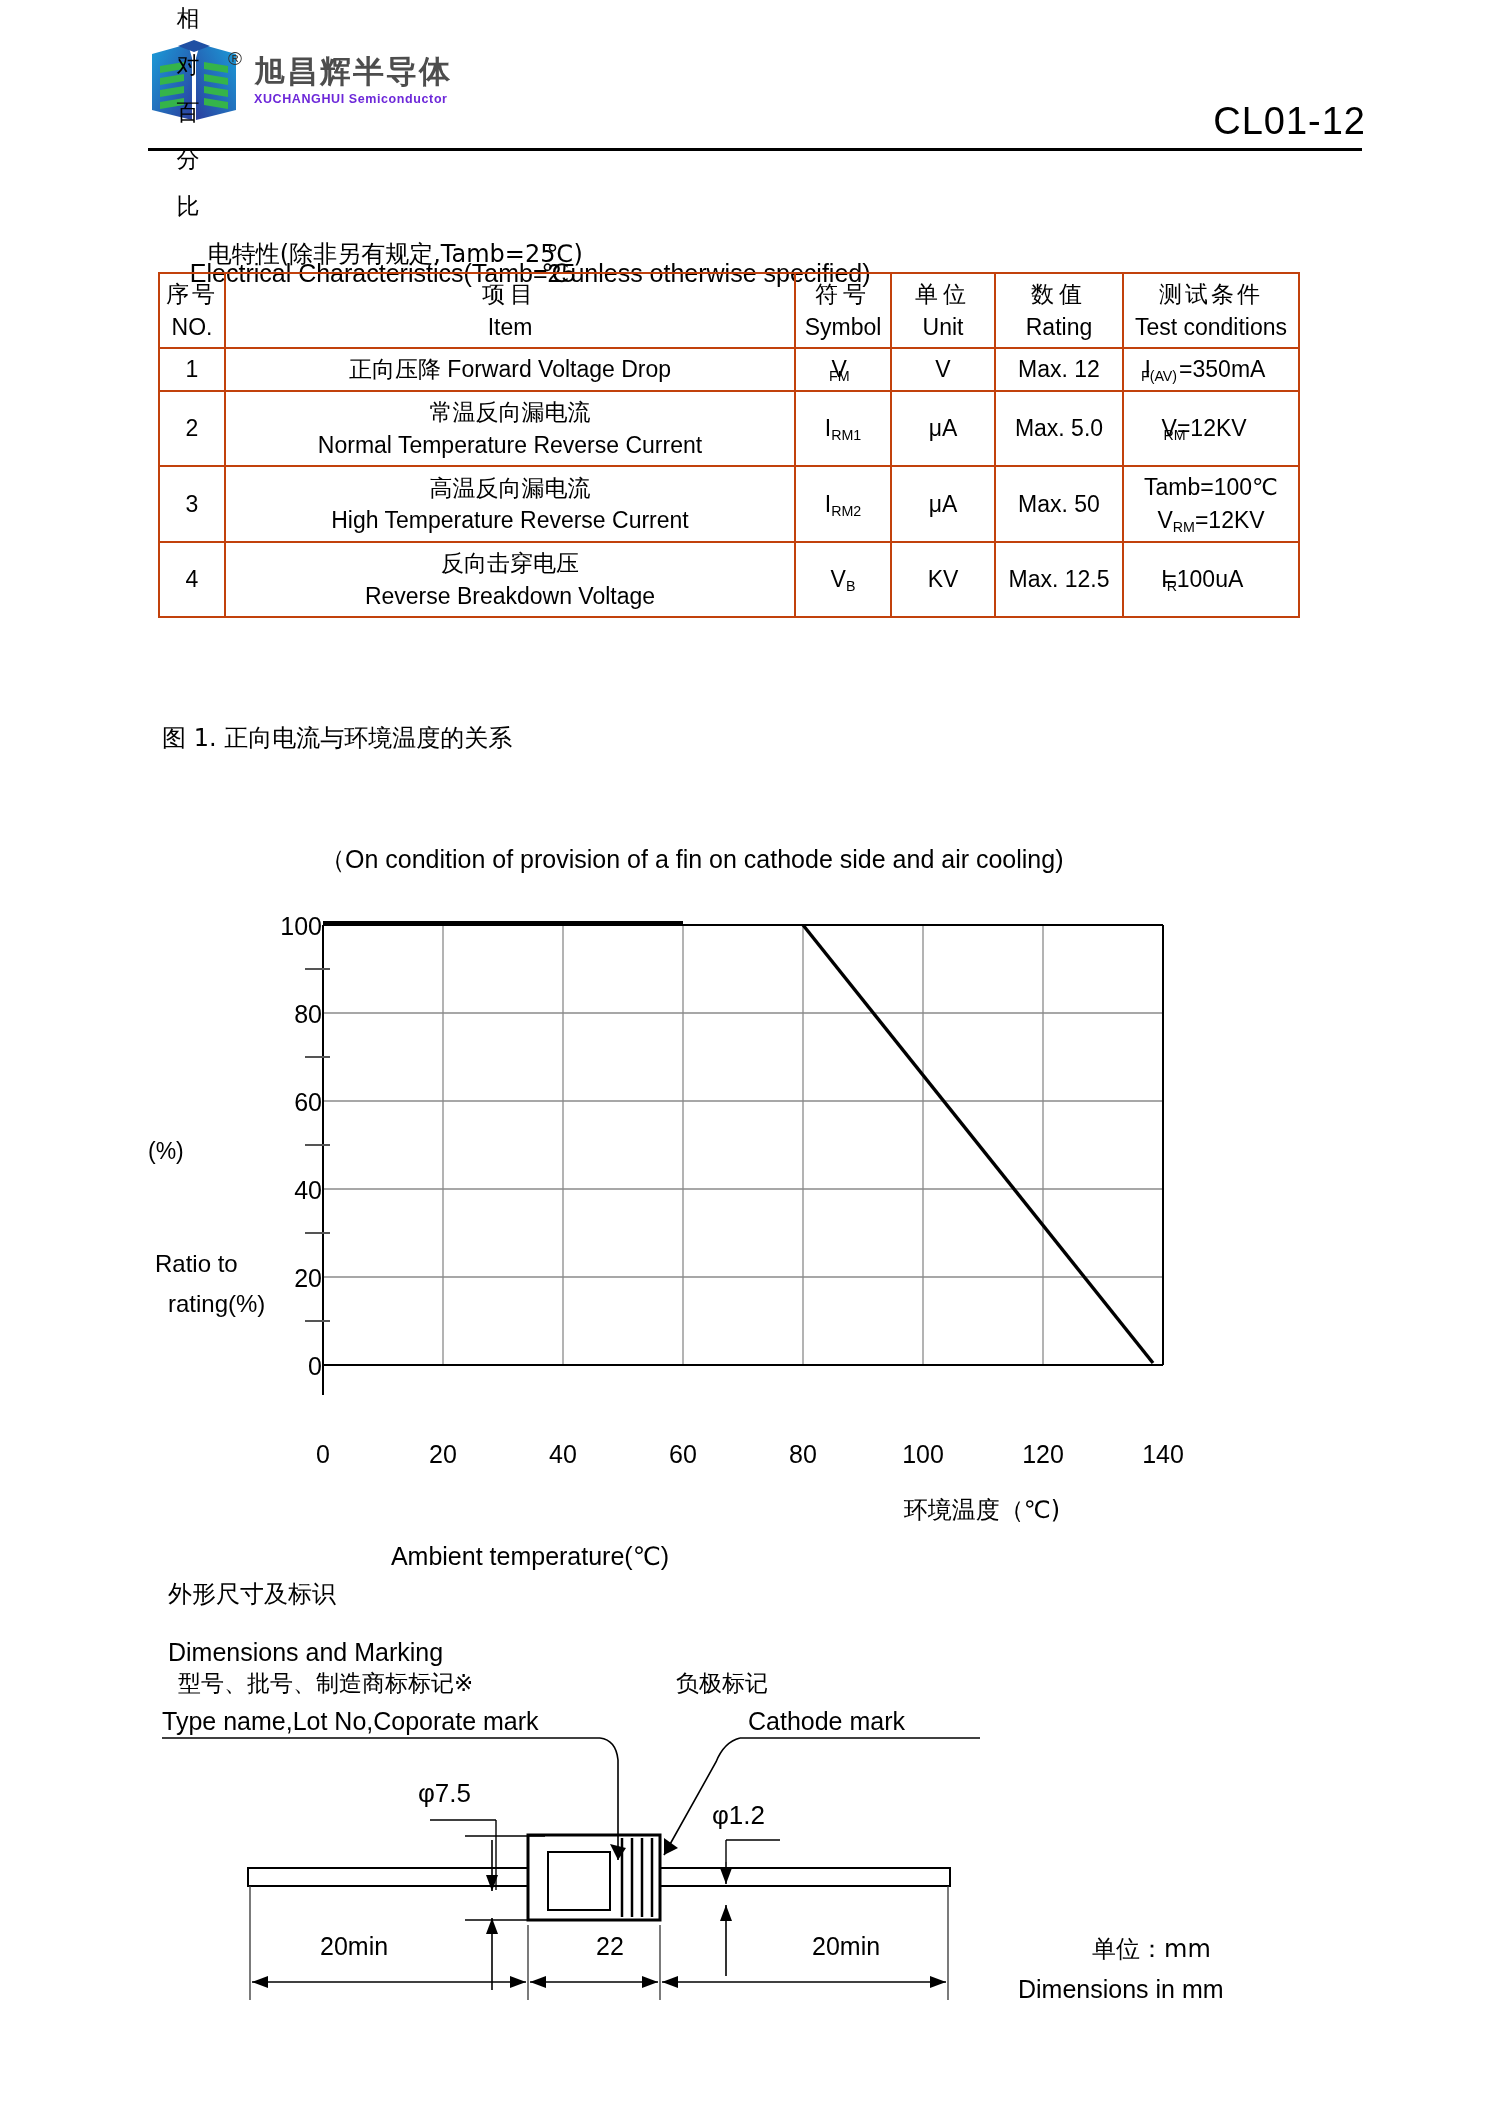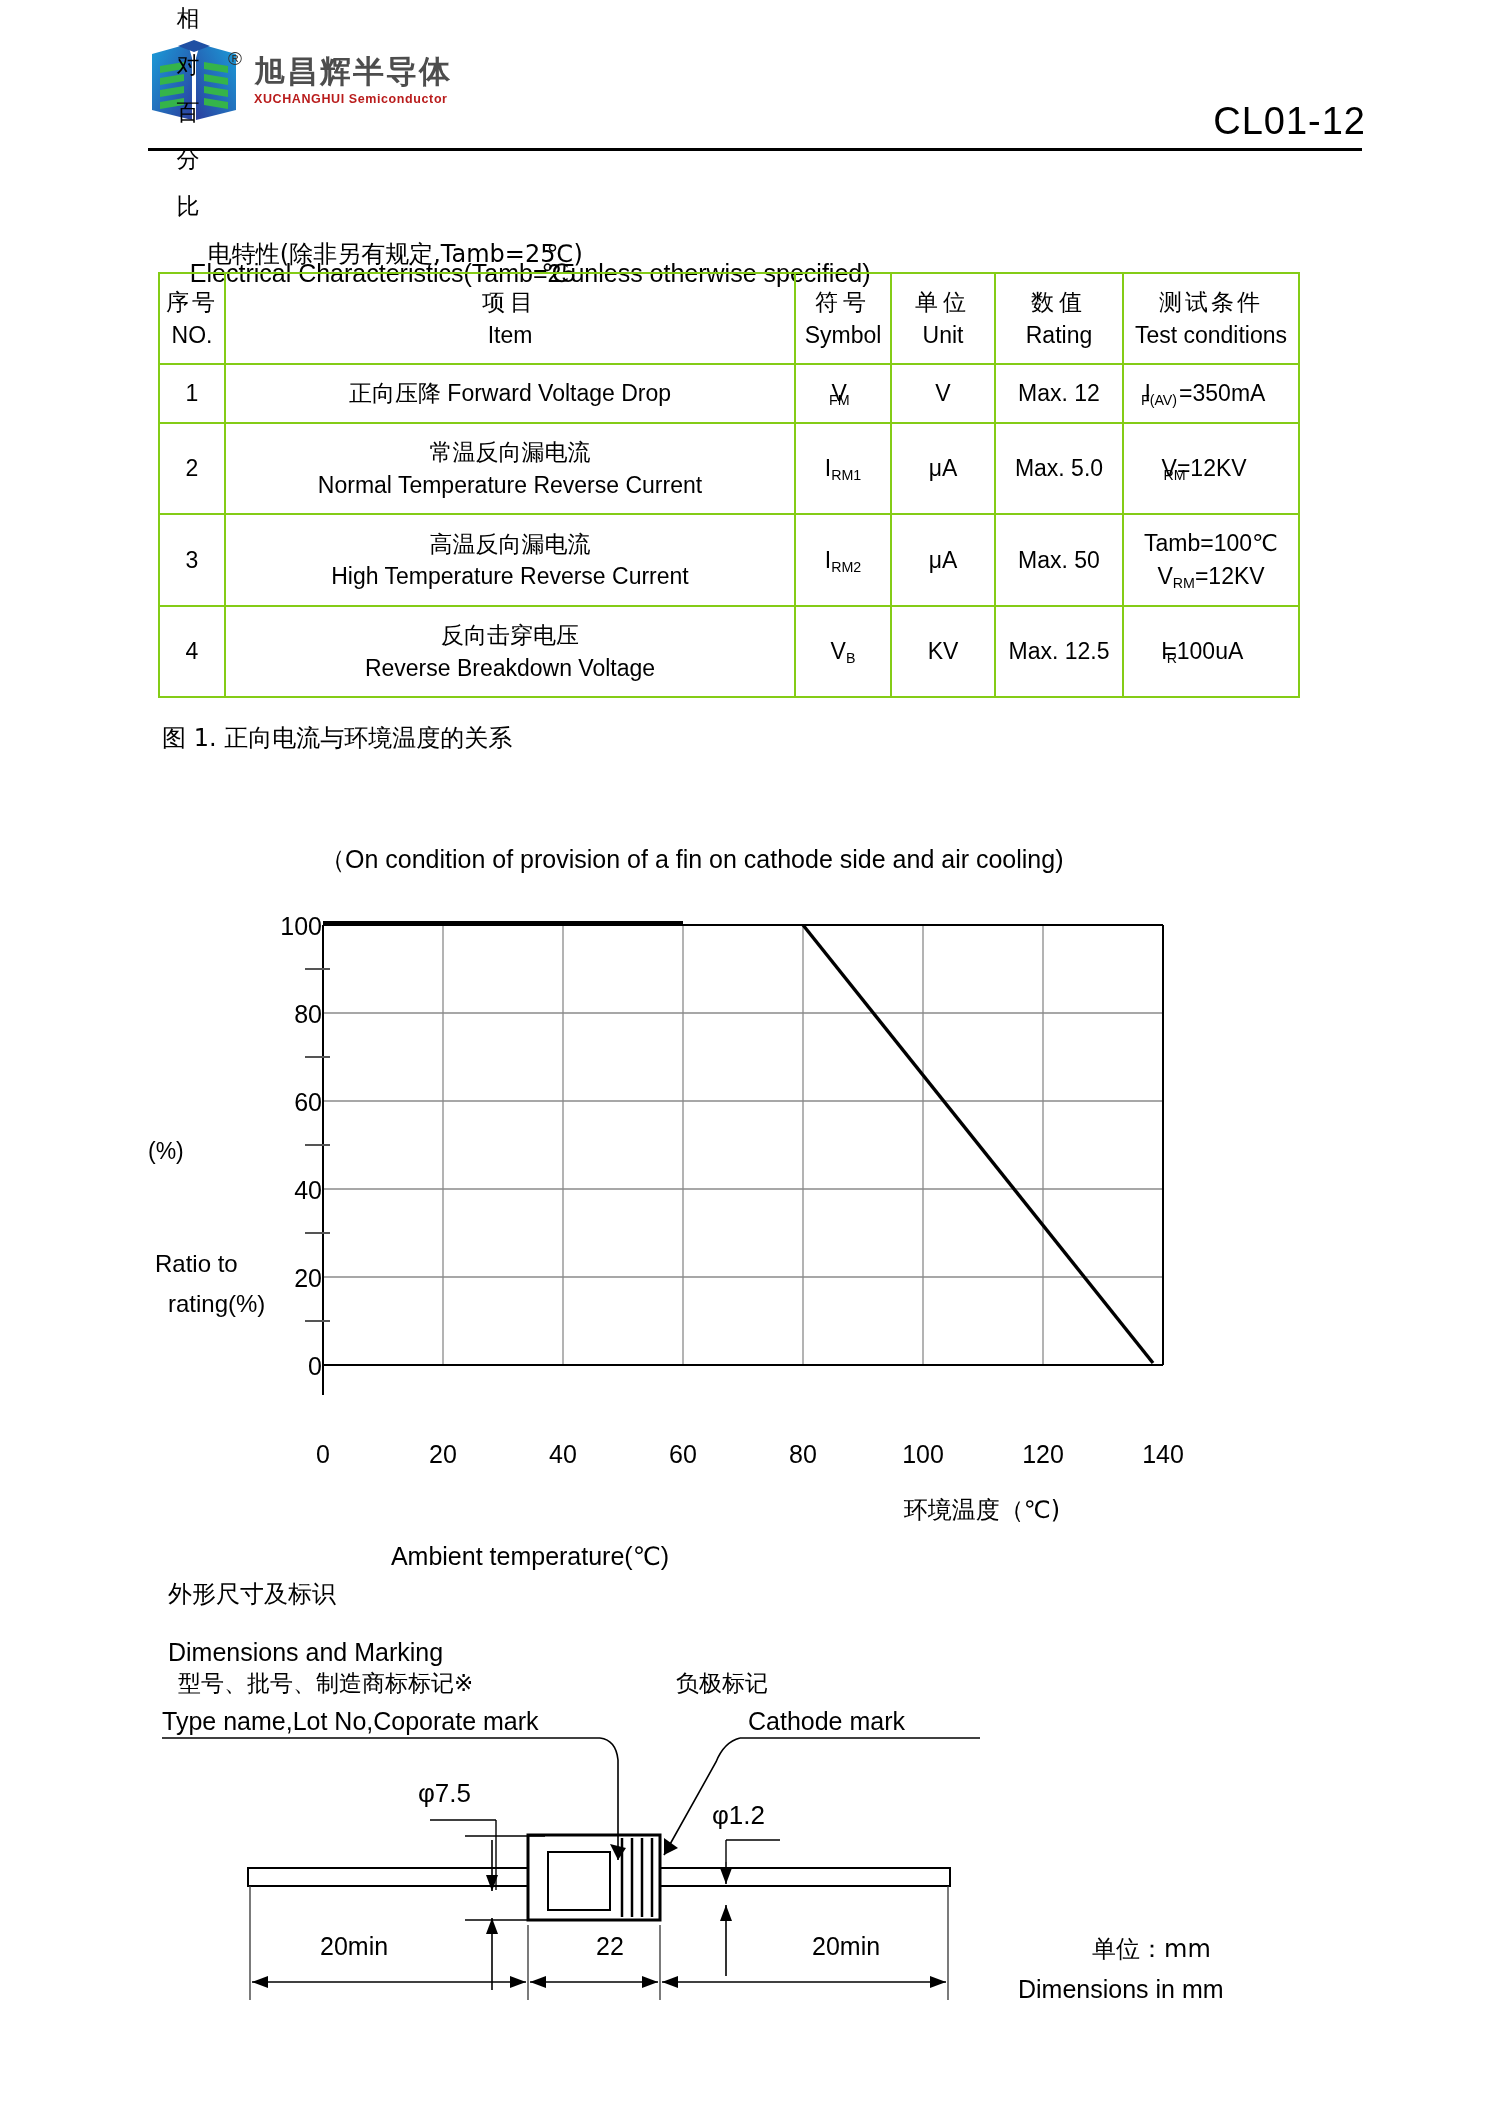--- a/index.html
+++ b/index.html
@@ -9,40 +9,40 @@
     color:#000;position:relative;overflow:hidden;
   }
   .page{position:relative;width:1488px;height:2104px;}
 
   
   .header{position:absolute;left:0;top:0;width:1488px;height:160px;}
   .logo{position:absolute;left:148px;top:38px;display:flex;align-items:center;}
   .logo-mark{position:relative;width:92px;height:86px;}
   .logo-text{margin-left:14px;}
   .logo-cn{font-family:"DejaVu Sans",sans-serif;font-size:31px;font-weight:bold;color:#4d4d4d;letter-spacing:2px;line-height:1;}
-  .logo-en{font-size:12.5px;font-weight:bold;color:#b91c1c;letter-spacing:.6px;margin-top:5px;}
+  .logo-en{font-size:12.5px;font-weight:bold;color:#6d28d9;letter-spacing:.6px;margin-top:5px;}
   .reg{position:absolute;left:228px;top:48px;font-size:19px;color:#333;}
   .doc-title{position:absolute;right:122px;top:100px;font-size:38px;letter-spacing:1px;}
   .hr-top{position:absolute;left:148px;top:148px;width:1214px;height:3px;background:#000;}
 
   
   .txt{position:absolute;white-space:pre;}
   .cn{font-family:"DejaVu Sans",sans-serif;}
 
   .elec-cn{left:162px;top:182px;font-size:24px;}
   .elec-en{left:162px;top:230px;font-size:25px;}
 
   
   table.spec{
     position:absolute;left:158px;top:272px;width:1140px;
     border-collapse:collapse;table-layout:fixed;
   }
   table.spec td{
-    border:2px solid #84cc16;text-align:center;vertical-align:middle;
-    font-size:23px;padding:12px 2px;line-height:1.42;
+    border:2px solid #c2410c;text-align:center;vertical-align:middle;
+    font-size:23px;padding:4px 2px;line-height:1.42;
   }
   .c-no{width:66px;}
   .c-item{width:570px;}
   .c-sym{width:96px;}
   .c-unit{width:104px;}
   .c-rate{width:128px;}
   .c-cond{width:176px;}
   .hdr-cn{font-family:"DejaVu Sans",sans-serif;font-size:23px;letter-spacing:5px;}
   .hdr-cn.tight{letter-spacing:3px;}
   .itm-cn{font-family:"DejaVu Sans",sans-serif;}

